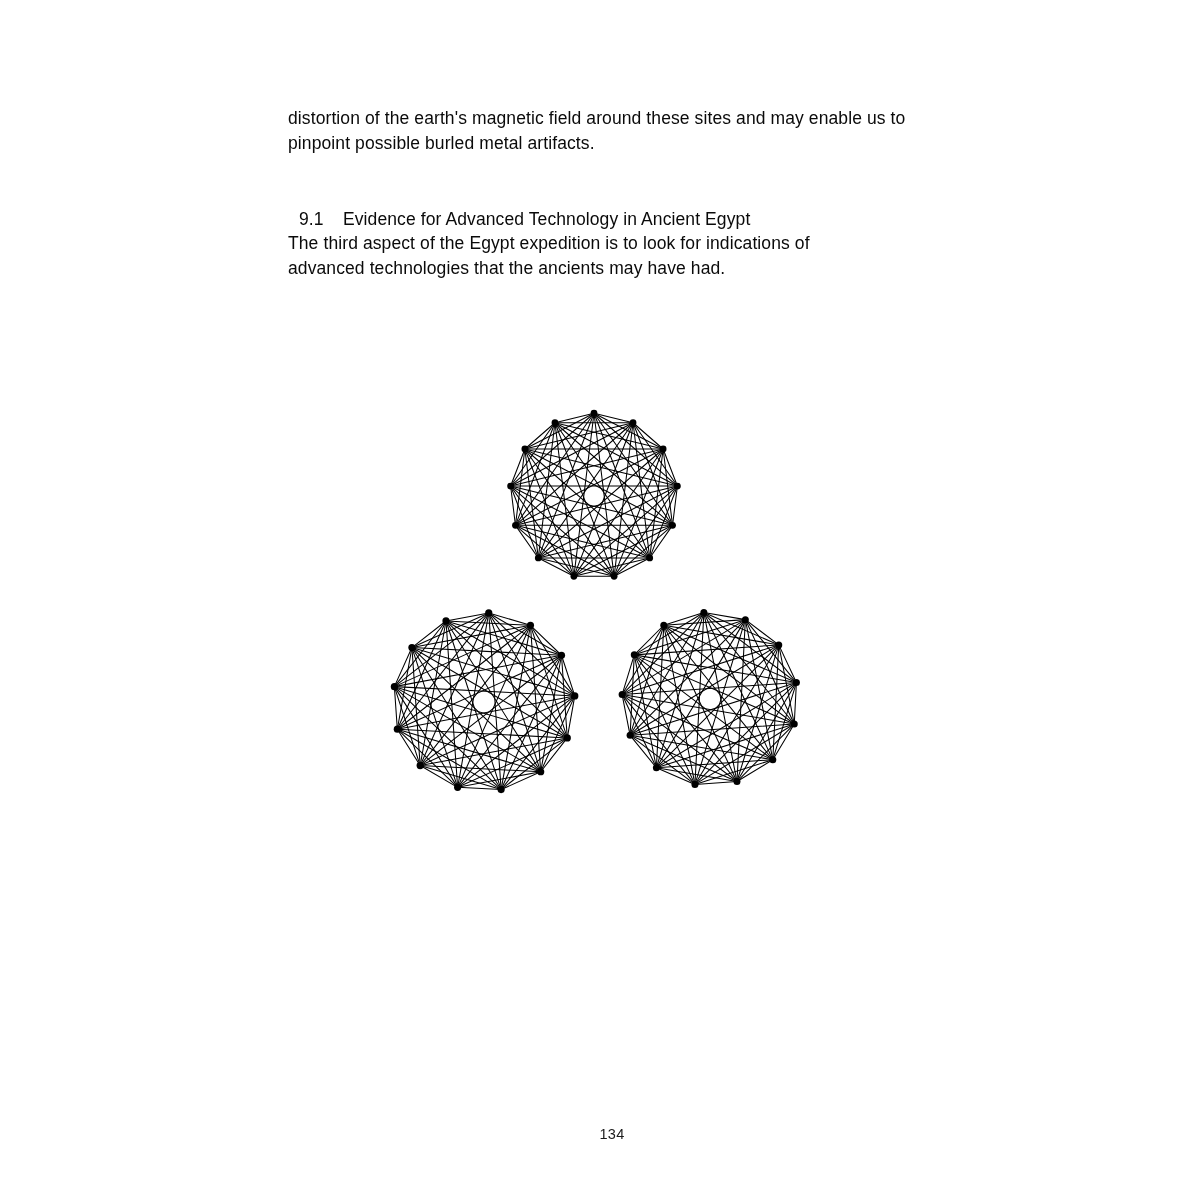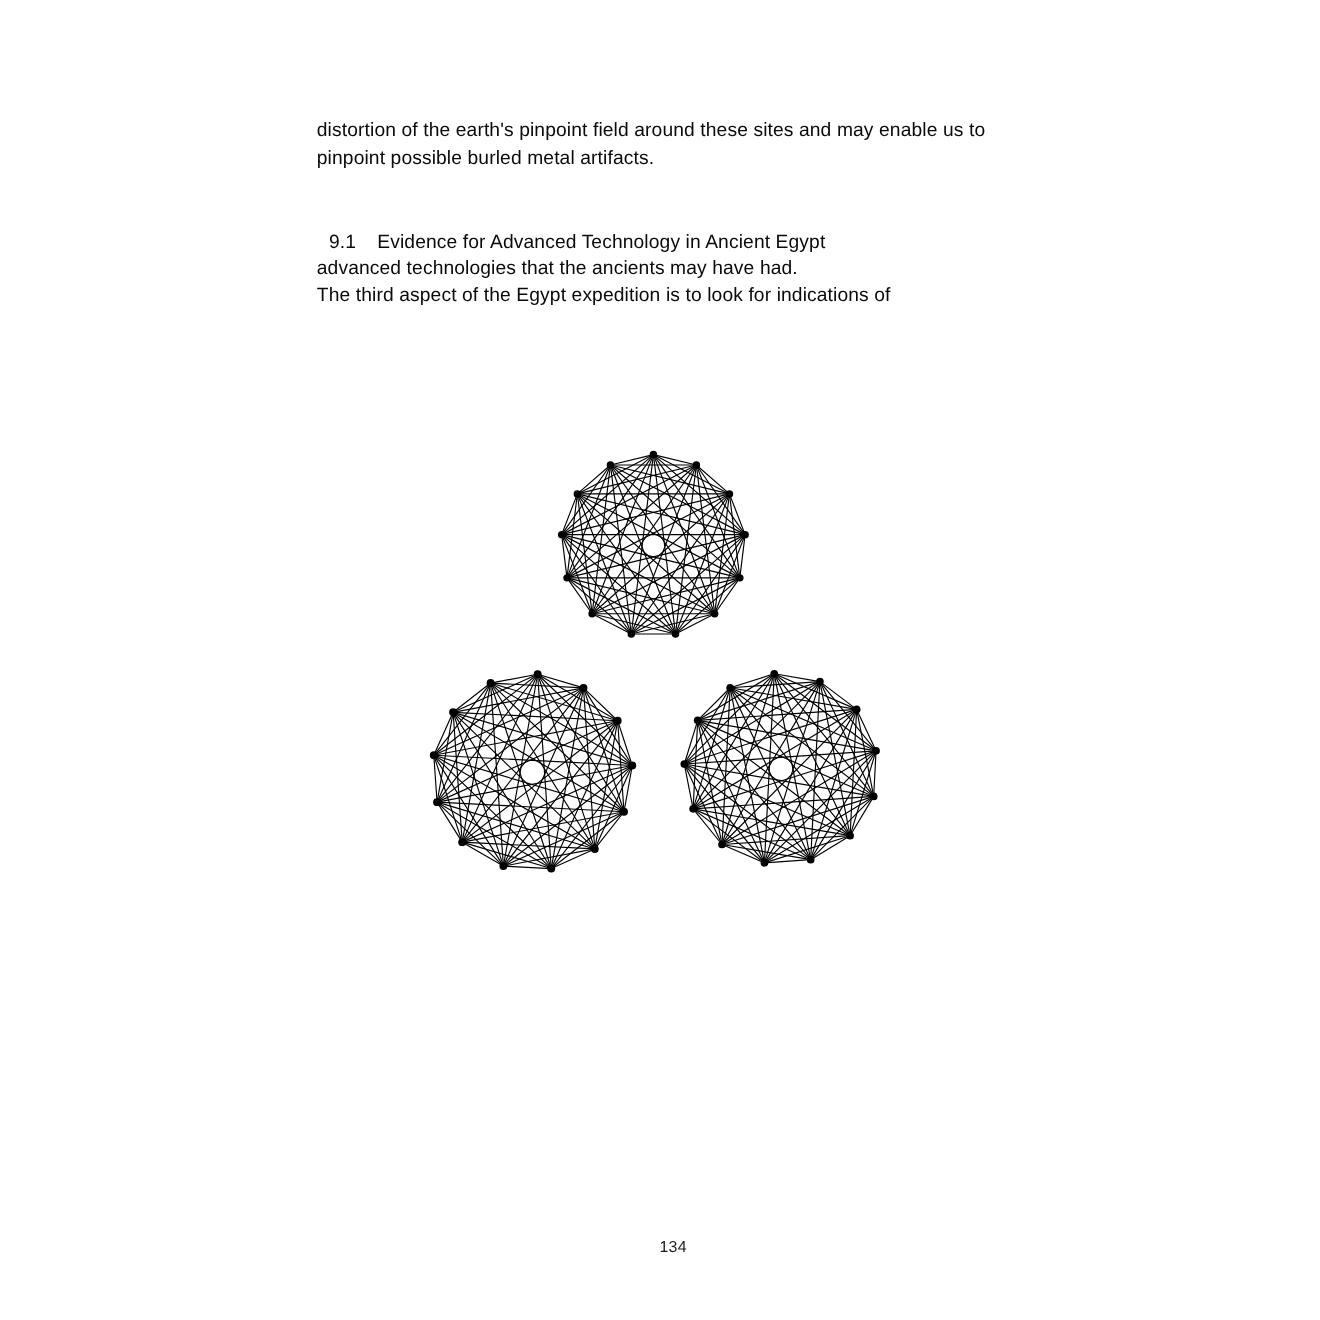--- a/index.html
+++ b/index.html
@@ -98,32 +98,32 @@
     letter-spacing: 0.3px;
   }
 </style>
 </head>
 <body>
 
 <div class="page">
 
   <div class="text-col">
     <p class="body-para para-continuation">
-      <span>distortion of the earth's pinpoint field around these sites and may enable</span>
+      <span>distortion of the earth's magnetic field around these sites and may enable</span>
       <span>us to pinpoint possible burled metal artifacts.</span>
     </p>
   </div>
 
   <h2 class="section-heading">
     <span class="sec-num">9.1</span><span>Evidence for Advanced Technology in Ancient Egypt</span>
   </h2>
 
   <div class="para-two">
+    <div class="body-para">The third aspect of the Egypt expedition is to look for indications of</div>
     <div class="body-para l2">advanced technologies that the ancients may have had.</div>
-    <div class="body-para">The third aspect of the Egypt expedition is to look for indications of</div>
   </div>
 
   <div class="figure-area">
     <svg id="figure-svg" width="1200" height="1200" viewBox="0 0 1200 1200" shape-rendering="geometricPrecision">
         <g>
           <g stroke="#000000" stroke-width="1.05" fill="none" stroke-linecap="round">
             <line x1="594.00" y1="413.26" x2="633.04" y2="422.74"></line>
             <line x1="594.00" y1="413.26" x2="663.13" y2="449.00"></line>
             <line x1="594.00" y1="413.26" x2="677.39" y2="486.03"></line>
             <line x1="594.00" y1="413.26" x2="672.54" y2="525.34"></line>

